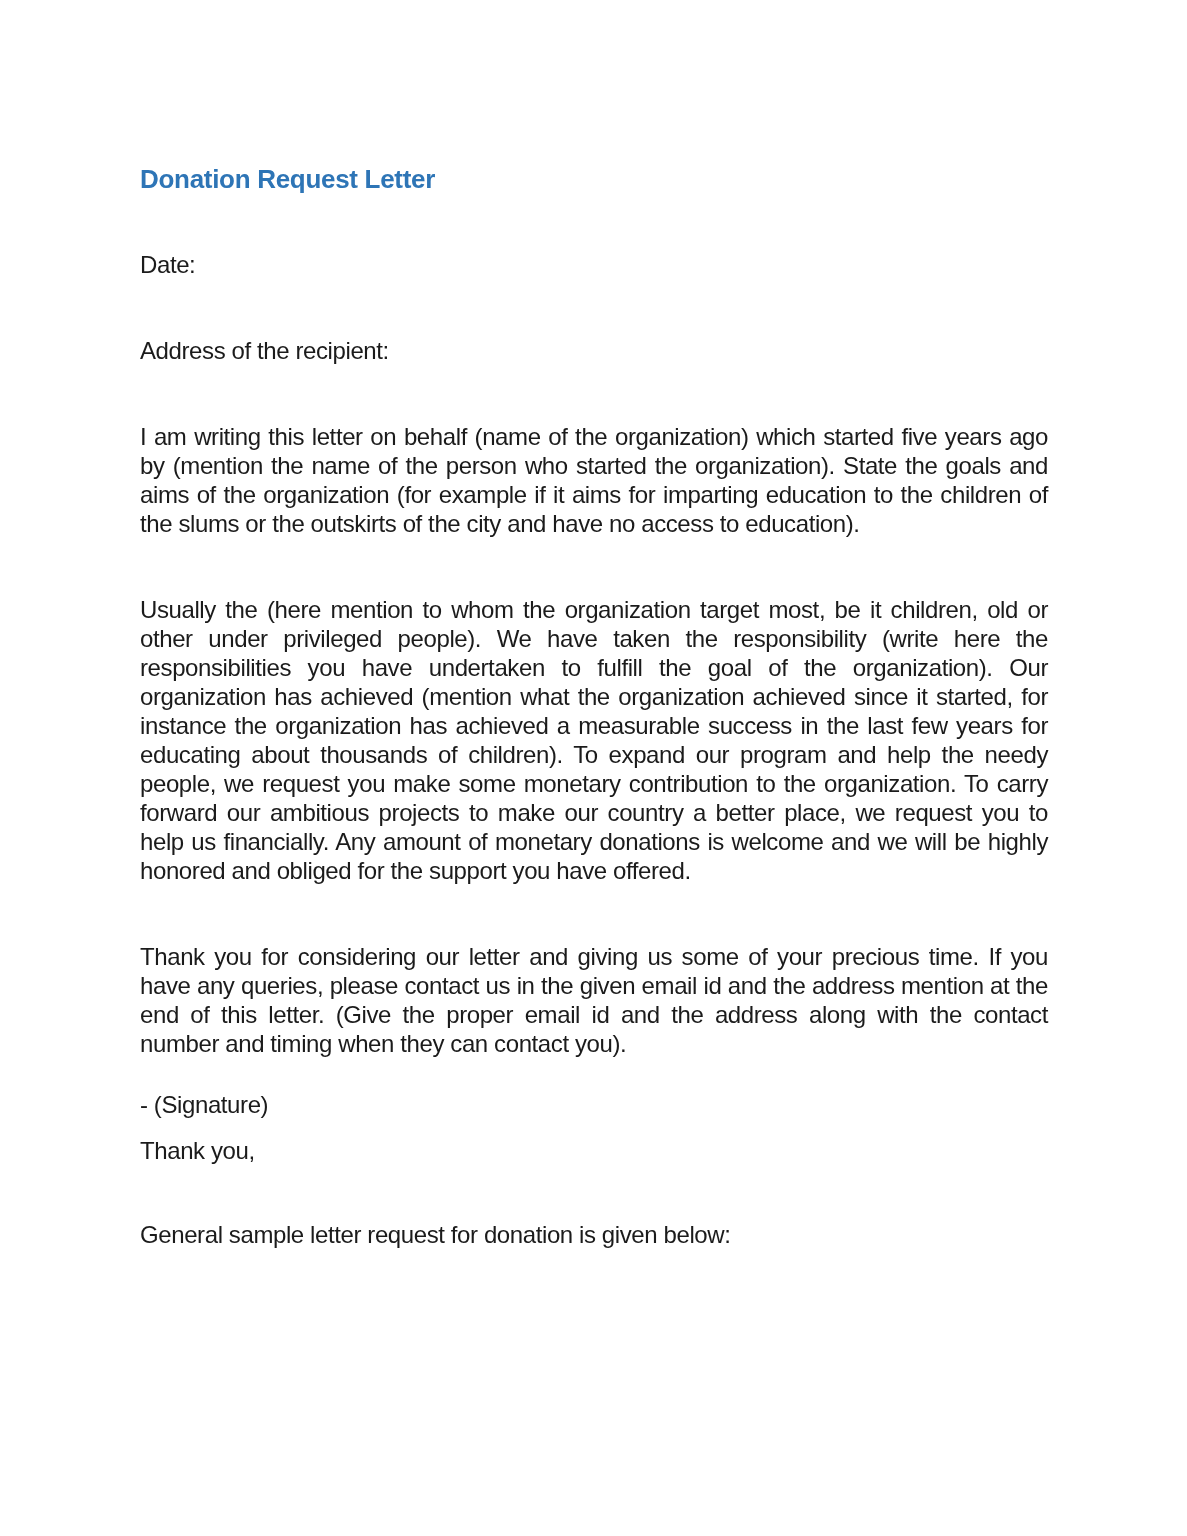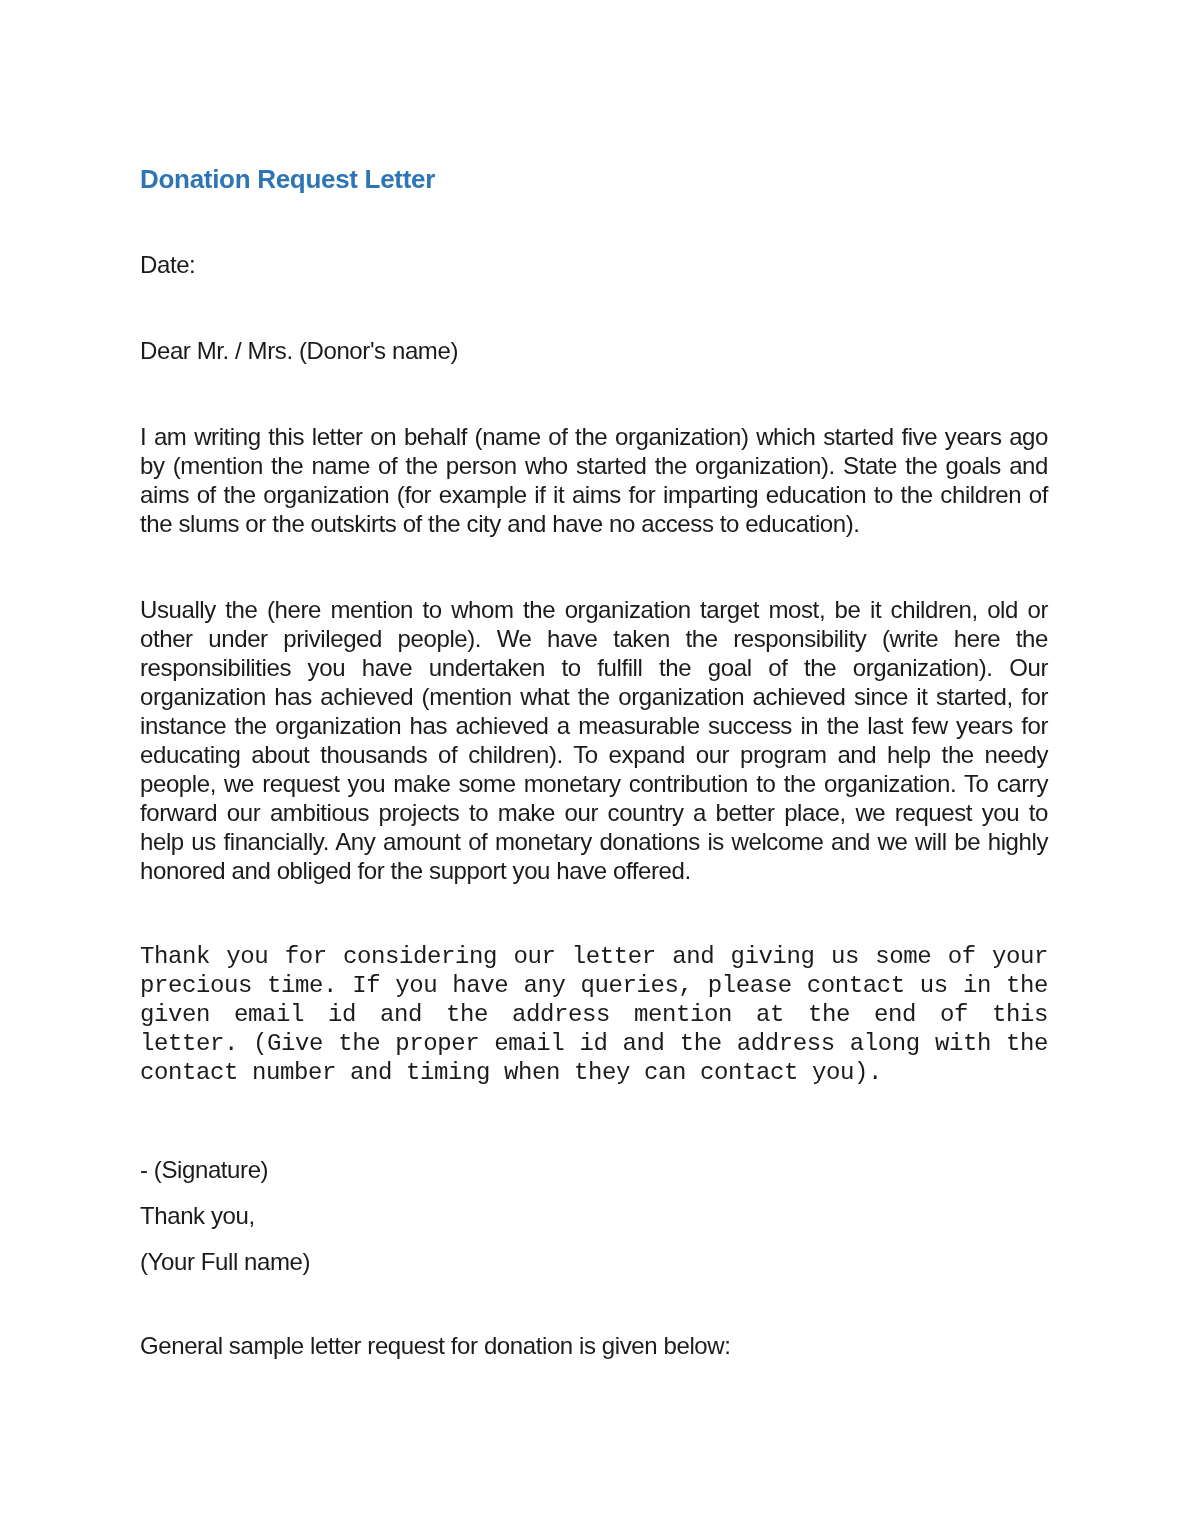--- a/index.html
+++ b/index.html
@@ -34,43 +34,42 @@
     font-size: 24px;
     line-height: 29px;
     letter-spacing: -0.4px;
     margin: 0;
   }
   .line { margin-bottom: 57px; }
   .para {
     text-align: justify;
     margin-bottom: 57px;
   }
-  .para-last { margin-bottom: 68px; font-family: Liberation Mono, monospace; }
+  .para-last { margin-bottom: 32px; }
   .closing-line { margin-bottom: 17px; }
   .footer-note { margin-top: 55px; }
 </style>
 </head>
 <body>
 
 <div class="page">
 
   <h1 class="doc-title">Donation Request Letter</h1>
 
   <p class="line">Date:</p>
 
+  <p class="line">Address of the recipient:</p>
 
-  <p class="line">Dear Mr. / Mrs. (Donor's name)</p>
 
   <p class="para">I am writing this letter on behalf (name of the organization) which started five years ago by (mention the name of the person who started the organization). State the goals and aims of the organization (for example if it aims for imparting education to the children of the slums or the outskirts of the city and have no access to education).</p>
 
   <p class="para">Usually the (here mention to whom the organization target most, be it children, old or other under privileged people). We have taken the responsibility (write here the responsibilities you have undertaken to fulfill the goal of the organization). Our organization has achieved (mention what the organization achieved since it started, for instance the organization has achieved a measurable success in the last few years for educating about thousands of children). To expand our program and help the needy people, we request you make some monetary contribution to the organization. To carry forward our ambitious projects to make our country a better place, we request you to help us financially. Any amount of monetary donations is welcome and we will be highly honored and obliged for the support you have offered.</p>
 
   <p class="para para-last">Thank you for considering our letter and giving us some of your precious time. If you have any queries, please contact us in the given email id and the address mention at the end of this letter. (Give the proper email id and the address along with the contact number and timing when they can contact you).</p>
 
   <p class="closing-line">- (Signature)</p>
 
   <p class="closing-line">Thank you,</p>
 
-  <p class="closing-line">(Your Full name)</p>
 
   <p class="footer-note">General sample letter request for donation is given below:</p>
 
 </div>
 
 </body></html>

